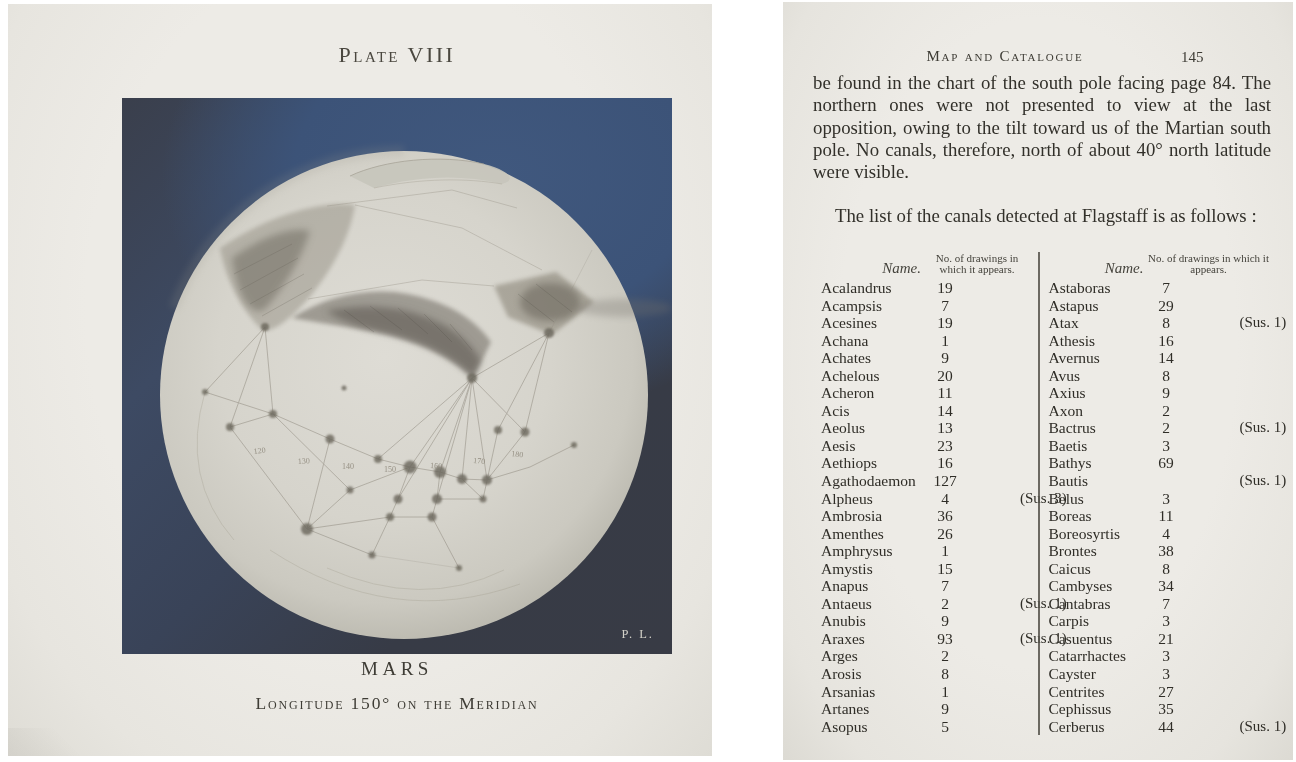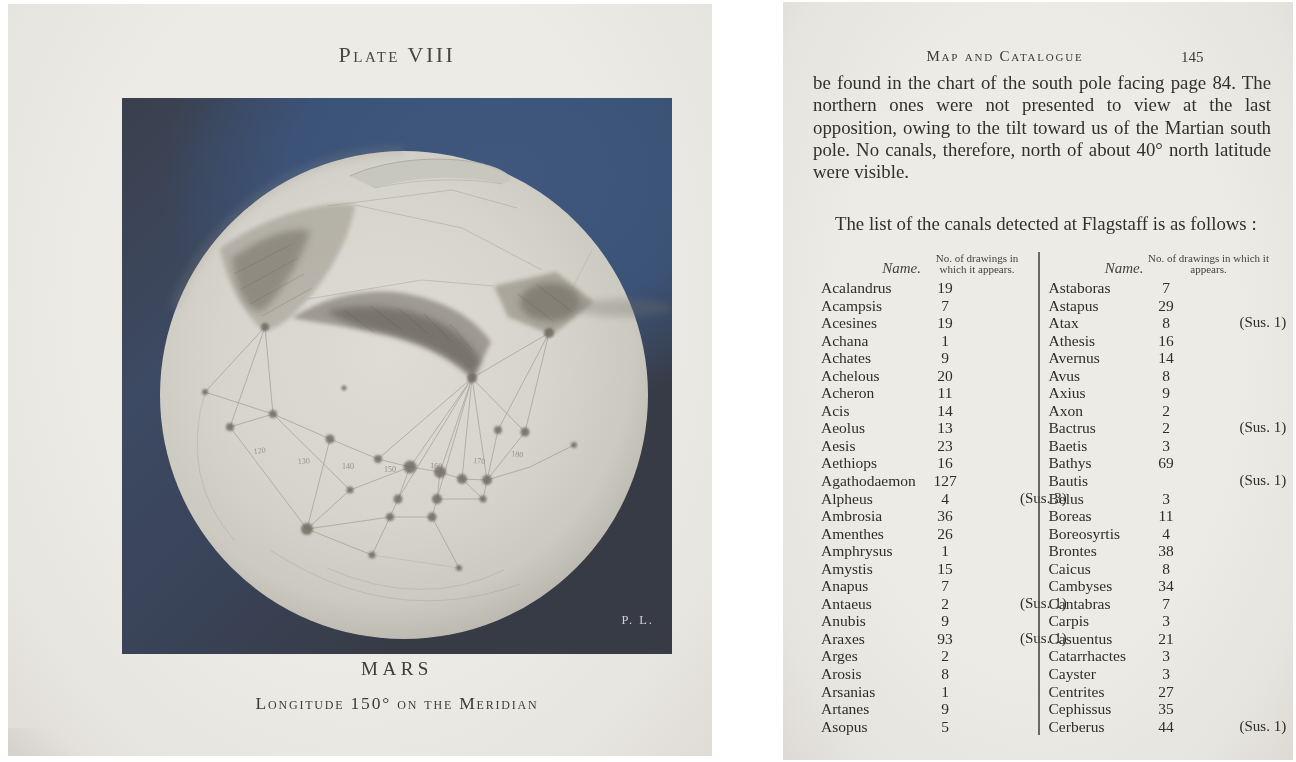--- a/index.html
+++ b/index.html
@@ -12,37 +12,37 @@
     background:radial-gradient(ellipse at 50% 45%, #edebe6 55%, #e6e4de 85%, #dcdad3 100%);}
 
   
   .plate-title{position:absolute;top:38px;left:114px;width:550px;text-align:center;
     font-variant:small-caps;font-size:22px;letter-spacing:2.5px;color:#4a473f;}
   .plate{position:absolute;left:114px;top:94px;width:550px;height:556px;
     background:
       radial-gradient(ellipse 440px 320px at 68% 14%, #40587e 0%, #3c5378 46%, rgba(60,82,120,0) 76%),
       linear-gradient(135deg, #3a3f4c 0%, #3d4a63 28%, #394358 52%, #373b46 74%, #383b45 100%);}
   .plate svg{position:absolute;left:0;top:0;}
-  .plate-sig{position:absolute;right:18px;bottom:26px;color:#d3d1c9;font-size:12.5px;
+  .plate-sig{position:absolute;right:18px;bottom:12px;color:#d3d1c9;font-size:12.5px;
     letter-spacing:2px;}
   .caption{position:absolute;left:114px;top:654px;width:550px;text-align:center;color:#3e3c35;}
   .caption-main{font-size:19px;letter-spacing:4.5px;}
   .caption-sub{font-size:17.5px;font-variant:small-caps;letter-spacing:1.8px;margin-top:13px;}
   .corner-shadow{position:absolute;left:0;bottom:0;width:96px;height:28px;opacity:.45;
     background:linear-gradient(45deg,#c6c4bd 0%,rgba(198,196,189,0) 60%);}
 
   
   .running-head{position:absolute;top:46px;left:0;width:100%;height:22px;font-family:Liberation Serif, serif;}
   .rh-text{position:absolute;left:110px;width:224px;text-align:center;font-variant:small-caps;
     font-size:15px;letter-spacing:1.8px;color:#3d3b34;}
   .rh-page{position:absolute;left:398px;top:1px;font-size:15px;color:#3d3b34;}
   .para{position:absolute;left:30px;width:458px;font-size:18.8px;line-height:22.3px;
     text-align:justify;color:#32302a;margin:0;}
   .para1{top:70px;}
-  .para2{top:203px;text-indent:22px;margin-top:8px;}
+  .para2{top:203px;text-indent:22px;}
 
   .catalog{position:absolute;left:38px;top:250px;display:flex;align-items:stretch;}
   .tgroup{display:grid;align-content:start;}
   .tgroup-left{grid-template-columns:100px 48px 64px;}
   .tgroup-right{grid-template-columns:95px 45px 85px;}
   .h-name{grid-column:1;align-self:end;text-align:right;font-size:15px;line-height:10.5px;
     color:#45433c;padding-bottom:6px;font-style:italic;}
   .h-count{grid-column:2 / span 2;text-align:center;font-size:11px;line-height:10.5px;
     color:#45433c;padding:1px 0 5px 0;}
   .trow{display:contents;}

